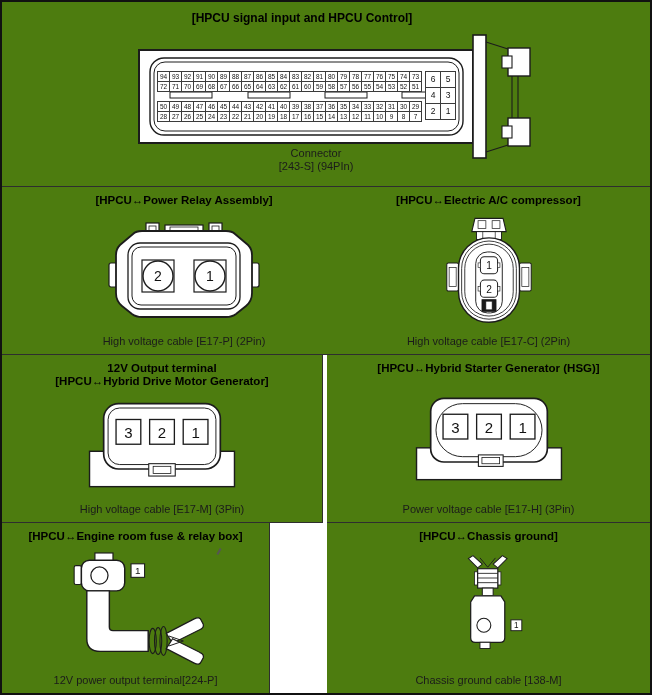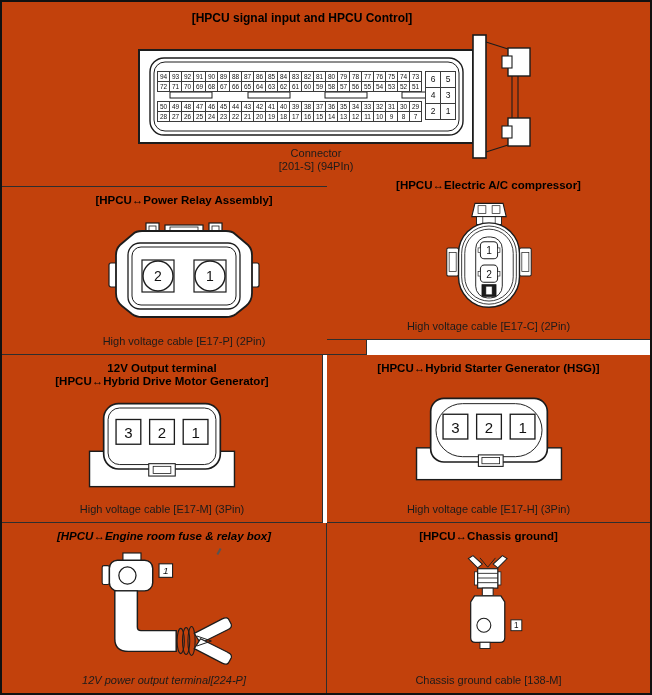--- a/index.html
+++ b/index.html
@@ -1,29 +1,29 @@
 <!DOCTYPE html>
 <html><head>
 <meta charset="utf-8">
 <style>
   html,body{margin:0;padding:0;background:#fff;}
   .page{position:relative;width:652px;height:695px;box-sizing:border-box;border:2px solid #111;
         background:#fff;font-family:"Liberation Sans",sans-serif;color:#000;overflow:hidden;}
-  .sec{position:absolute;box-sizing:border-box;background:#c2410c;}
+  .sec{position:absolute;box-sizing:border-box;background:#4d7c0f;}
   .cell{display:flex;flex-direction:column;align-items:center;justify-content:space-between;
         padding:7px 4px 6px 4px;}
   .title{font-weight:bold;font-size:11.5px;text-align:center;line-height:13px;white-space:nowrap;}
   .caption{font-size:11px;text-align:center;color:#1b1b1b;line-height:13px;}
   
   #sec-top{left:0;top:0;width:648px;height:185px;border-bottom:1.5px solid #2e2e2e;}
   #cell-pr {left:0;  top:185px;width:365px;height:168px;border-right:1.5px solid #2e2e2e;border-bottom:1.5px solid #2e2e2e;}
-  #cell-ac {left:325px;top:170px;width:323px;height:168px;border-bottom:1.5px solid #2e2e2e;}
+  #cell-ac {left:325px;top:185px;width:323px;height:168px;border-bottom:1.5px solid #2e2e2e;}
   #cell-dm {left:0;  top:353px;width:321px;height:168px;border-right:1.5px solid #2e2e2e;border-bottom:1.5px solid #2e2e2e;}
   #cell-hsg{left:325px;top:353px;width:323px;height:168px;border-bottom:1.5px solid #2e2e2e;}
-  #cell-fr {left:0;  top:521px;width:325px;height:170px;border-right:1.5px solid #2e2e2e;font-style:italic;}
+  #cell-fr {left:0;  top:521px;width:268px;height:170px;border-right:1.5px solid #2e2e2e;}
   #cell-cg {left:325px;top:521px;width:323px;height:170px;}
   #main-title{position:absolute;top:10px;left:0;width:600px;font-size:12px;}
   #main-caption{position:absolute;top:145px;left:8px;width:612px;}
   #main-svg{position:absolute;left:0;top:0;}
   .pin-grid{position:absolute;display:grid;gap:1px;background:#3b3b3b;border:1px solid #3b3b3b;}
   .pin-cell{background:#fff;text-align:center;color:#111;}
   #grid-main-upper,#grid-main-lower{grid-template-columns:repeat(22,11px);grid-auto-rows:9px;}
   #grid-main-upper{left:155px;top:69px;}
   #grid-main-lower{left:155px;top:99px;}
   #grid-main-upper .pin-cell,#grid-main-lower .pin-cell{font-size:6.5px;line-height:9px;}
@@ -161,21 +161,21 @@
         <div class="pin-cell">6</div>
         <div class="pin-cell">5</div>
         <div class="pin-cell">4</div>
         <div class="pin-cell">3</div>
         <div class="pin-cell">2</div>
         <div class="pin-cell">1</div>
       </div>
 
     <div class="caption" id="main-caption">
       <div>Connector</div>
-      <div>[201-S] (94PIn)</div>
+      <div>[243-S] (94PIn)</div>
     </div>
   </div>
 
   <div class="sec cell" id="cell-pr">
     <div class="title">[HPCU↔Power Relay Assembly]</div>
     <svg width="152" height="100" viewBox="0 0 152 100">
       <rect class="fw" x="38" y="2" width="13" height="12" stroke-width="1.2"></rect>
       <rect class="fw" x="101" y="2" width="13" height="12" stroke-width="1.2"></rect>
       <rect class="ln" x="41" y="5" width="7" height="9" stroke-width="0.8"></rect>
       <rect class="ln" x="104" y="5" width="7" height="9" stroke-width="0.8"></rect>
@@ -256,21 +256,21 @@
       <rect class="ln" x="26" y="12" width="120" height="60" rx="30" stroke-width="1.1"></rect>
       <rect class="fw" x="74" y="70" width="28" height="13" stroke-width="1.2"></rect>
       <rect class="ln" x="78" y="73" width="20" height="7" stroke-width="0.9"></rect>
       <rect class="ln" x="34" y="24" width="28" height="28" stroke-width="1.5"></rect>
       <rect class="ln" x="72" y="24" width="28" height="28" stroke-width="1.5"></rect>
       <rect class="ln" x="110" y="24" width="28" height="28" stroke-width="1.5"></rect>
       <text x="48" y="45" font-size="17">3</text>
       <text x="86" y="45" font-size="17">2</text>
       <text x="124" y="45" font-size="17">1</text>
     </svg>
-    <div class="caption">High voltage cable [E17-H] (3Pin)</div>
+    <div class="caption">Power voltage cable [E17-H] (3Pin)</div>
   </div>
 
   <div class="sec cell" id="cell-fr">
     <div class="title">[HPCU↔Engine room fuse &amp; relay box]</div>
     <svg width="158" height="113" viewBox="0 0 175 125">
       <rect class="fw" x="42" y="1" width="20" height="9" stroke-width="1.3"></rect>
       <rect class="fw" x="19" y="15" width="8" height="21" rx="2" stroke-width="1.2"></rect>
       <rect class="fw" x="27" y="9" width="48" height="34" rx="9" stroke-width="1.6"></rect>
       <circle class="fw" cx="47" cy="26" r="9.5" stroke-width="1.4"></circle>
       <path class="fw" stroke-width="1.6" d="M33,43 L33,96 Q33,110 48,110 L101,110 L101,87 L62,87 Q58,87 58,83 L58,43 Z"></path>

